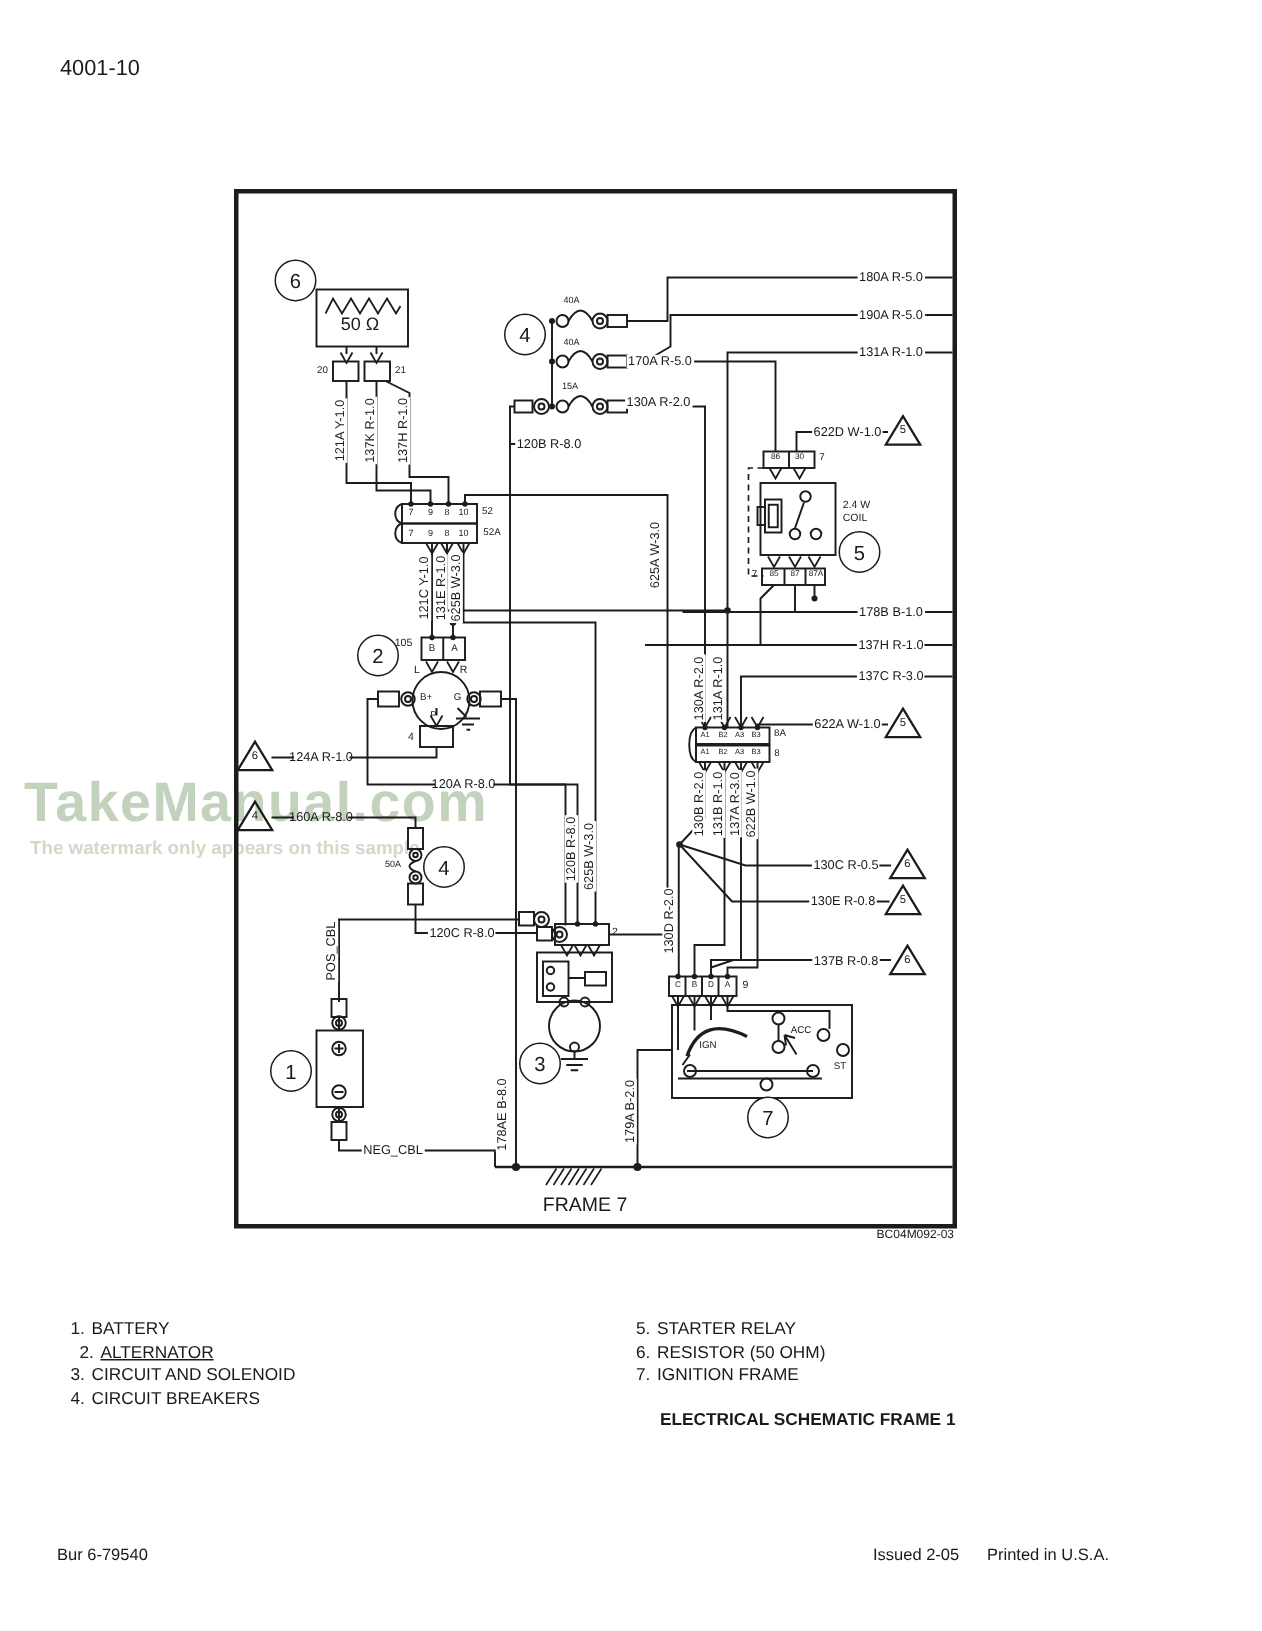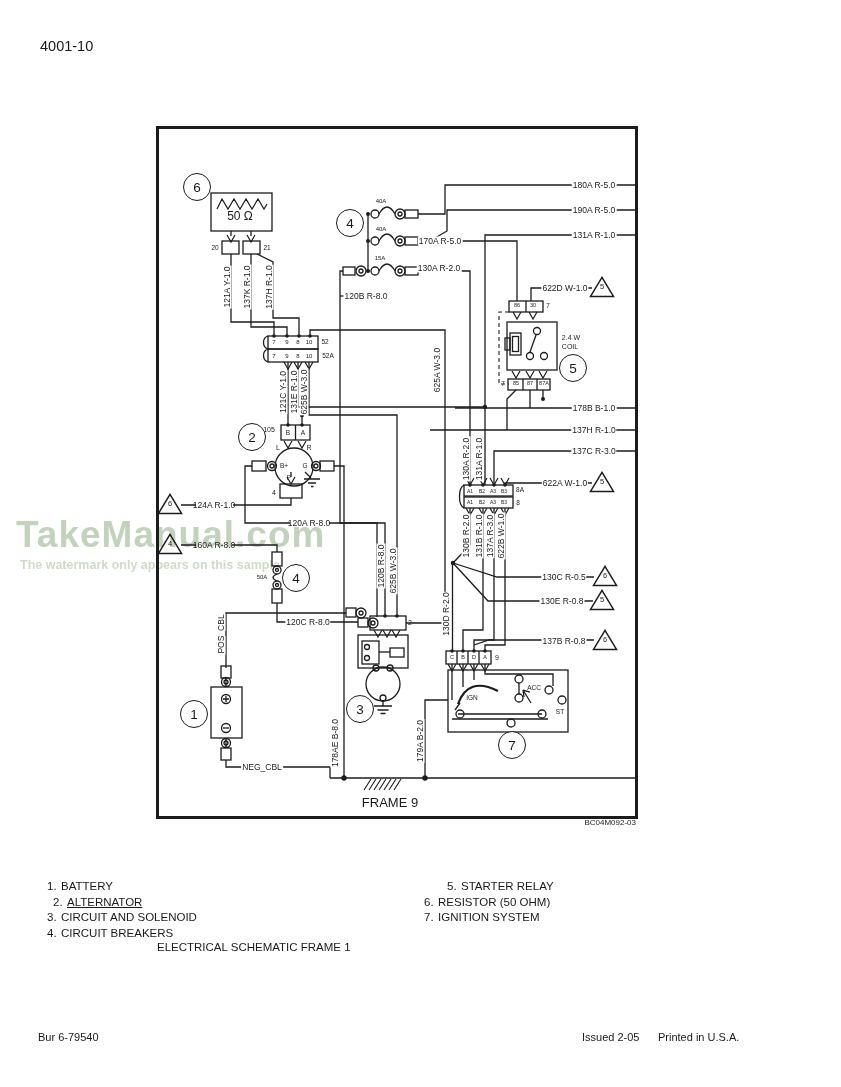--- a/index.html
+++ b/index.html
@@ -18,34 +18,34 @@
       font-size:13.5px;display:flex;align-items:center;justify-content:center;background:#fff;transform:translate(-50%,-50%);}
   .tri{position:absolute;z-index:2;width:26px;height:22px;transform:translate(-50%,-55%);}
   .tri svg{position:absolute;left:0;top:0;}
   .tri span{position:absolute;left:0;top:7px;width:100%;text-align:center;font-size:7.5px;line-height:1;}
   .hdr{position:absolute;left:40px;top:38px;font-size:14.5px;z-index:2;}
   .title{position:absolute;left:157px;top:136px;width:480px;text-align:center;font-size:15px;letter-spacing:.6px;z-index:2;}
   .framelbl{position:absolute;left:330px;top:795px;width:120px;text-align:center;font-size:13px;z-index:2;}
   .dwgnum{position:absolute;left:556px;top:818px;width:80px;text-align:right;font-size:8px;z-index:2;}
   .legend-row{position:absolute;z-index:2;font-size:11.5px;white-space:nowrap;}
   .legend-row .n{display:inline-block;min-width:14px;}
-  .caption{position:absolute;left:157px;top:941px;width:480px;text-align:left;font-size:11.5px;font-weight:normal;z-index:2;}
+  .caption{position:absolute;left:157px;top:941px;width:480px;text-align:right;font-size:11.5px;font-weight:bold;z-index:2;}
   .foot{position:absolute;top:1031px;font-size:11px;z-index:2;}
 </style>
 </head>
 <body>
 
 <div id="page">
 
   <div class="hdr">4001-10</div>
 
   <div class="wm1">TakeManual.com</div>
   <div class="wm2">The watermark only appears on this sample</div>
 
-  <div class="framelbl">FRAME 9</div>
+  <div class="framelbl">FRAME 7</div>
   <div class="dwgnum">BC04M092-03</div>
   <div class="caption">ELECTRICAL SCHEMATIC FRAME 1</div>
 
   <div class="foot" style="left:38px;">Bur 6-79540</div>
   <div class="foot" style="left:557px;margin-left:25px;">Issued  2-05</div>
   <div class="foot" style="left:658px;">Printed in U.S.A.</div>
 
   <svg class="lines" width="841" height="1087" fill="none" stroke="#1c1c1c" stroke-width="1.3" stroke-linejoin="miter" stroke-linecap="butt">
 
     <rect x="157.5" y="127.5" width="479" height="690" stroke-width="3"></rect>
@@ -381,17 +381,17 @@
       <div class="tri" style="left: 170px; top: 545px;">
         <svg width="26" height="22">
           <polygon points="13,1.5 1.5,20.5 24.5,20.5" fill="none" stroke="#1c1c1c" stroke-width="1.5"></polygon>
         </svg>
         <span>4</span>
       </div>
       <div class="legend-row" style="left: 47px; top: 880px;"><span class="n">1.</span><span>BATTERY</span></div>
       <div class="legend-row" style="left: 53px; top: 895.5px; text-decoration: underline;"><span class="n">2.</span><span>ALTERNATOR</span></div>
       <div class="legend-row" style="left: 47px; top: 911px;"><span class="n">3.</span><span>CIRCUIT AND SOLENOID</span></div>
       <div class="legend-row" style="left: 47px; top: 926.5px;"><span class="n">4.</span><span>CIRCUIT BREAKERS</span></div>
-      <div class="legend-row" style="left: 424px; top: 880px; margin-left: 23px;"><span class="n">5.</span><span>STARTER RELAY</span></div>
+      <div class="legend-row" style="left: 424px; top: 880px;"><span class="n">5.</span><span>STARTER RELAY</span></div>
       <div class="legend-row" style="left: 424px; top: 895.5px;"><span class="n">6.</span><span>RESISTOR (50 OHM)</span></div>
-      <div class="legend-row" style="left: 424px; top: 911px;"><span class="n">7.</span><span>IGNITION SYSTEM</span></div>
+      <div class="legend-row" style="left: 424px; top: 911px;"><span class="n">7.</span><span>IGNITION FRAME</span></div>
     </div>
 </div>
 
 </body></html>

